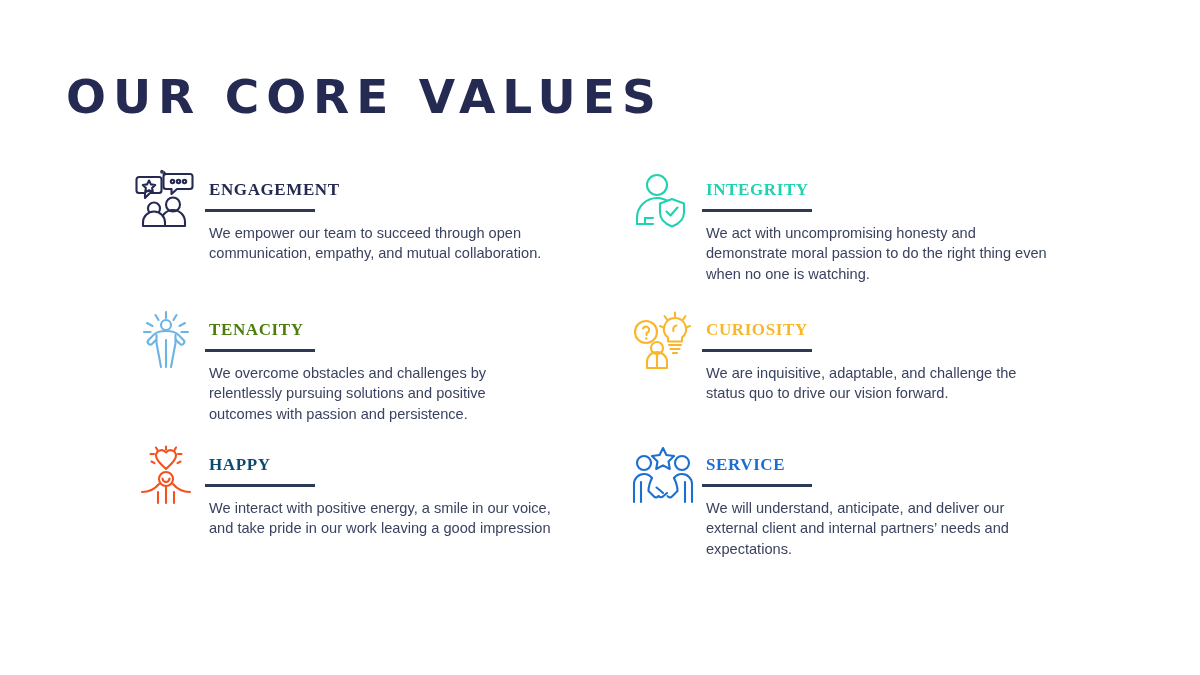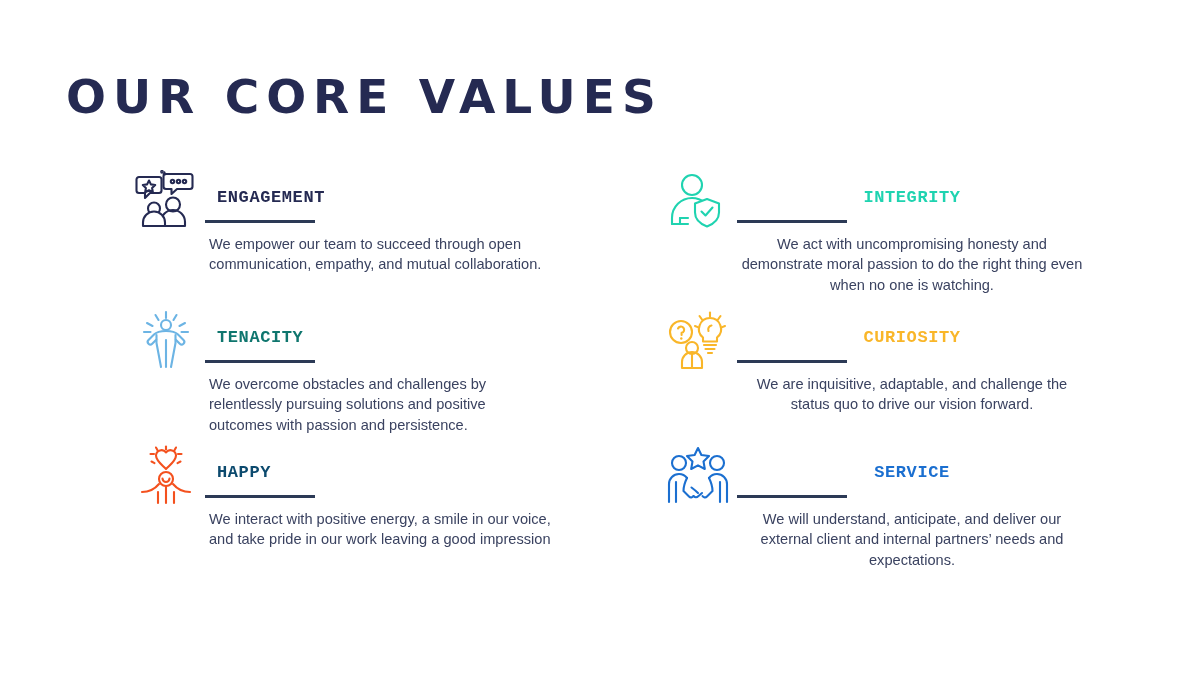--- a/index.html
+++ b/index.html
@@ -38,45 +38,45 @@
     position:absolute;
     left:0;top:2px;
     width:62px;height:60px;
   }
   .value-item .icon-wrap svg{display:block;width:62px;height:60px;}
 
   .value-body{
     margin-left:70px;
   }
   .value-heading{
-    font-family:Liberation Mono, monospace;
+    font-family:Liberation Serif, serif;
     font-size:17px;
     font-weight:700;
     letter-spacing:0.6px;
     line-height:1.1;
-    margin:12px;
+    margin:4px;
     padding-top:9px;
   }
   .value-rule{
     width:110px;height:3px;
     background:#2c3a56;
     margin:9px 0 11px 0;
     border:0;
   }
   .value-desc{
     font-size:14.6px;
     line-height:20.8px;
     color:#3a4260;
     margin:4px;
     max-width:345px;
   }
 
   
   .col-left{left:135px;}
-  .col-right{left:667px;text-align:center;}
+  .col-right{left:632px;}
   .row-1{top:8px;}
   .row-2{top:148px;}
   .row-3{top:283px;}
 </style>
 </head>
 <body>
 
 <div class="slide">
 
   <div class="page-title">OUR CORE VALUES</div>
@@ -145,21 +145,21 @@
             <path d="M53 22 h-6.5"></path>
             <path d="M31 21 c-6 0 -10 1.5 -12 3.5 l-5.5 5.5 a2.6 2.6 0 0 0 3.7 3.7 l4 -4"></path>
             <path d="M31 21 c6 0 10 1.5 12 3.5 l5.5 5.5 a2.6 2.6 0 0 1 -3.7 3.7 l-4 -4"></path>
             <path d="M21.5 25 v8 l4.5 24"></path>
             <path d="M40.5 25 v8 l-4.5 24"></path>
             <path d="M31 30 v27"></path>
           </g>
         </svg>
       </div>
       <div class="value-body">
-        <div class="value-heading" style="color:#0f766e">TENACITY</div>
+        <div class="value-heading" style="color:#4d7c0f">TENACITY</div>
         <hr class="value-rule">
         <p class="value-desc">We overcome obstacles and challenges by relentlessly pursuing solutions and positive outcomes with passion and persistence.</p>
       </div>
     </div>
 
     <div class="value-item col-right row-2">
       <div class="icon-wrap">
         <svg viewBox="0 0 62 60" fill="none">
           <g stroke="#f9b629" stroke-width="2.1" stroke-linecap="round" stroke-linejoin="round">
             <circle cx="14" cy="22" r="11"></circle>

